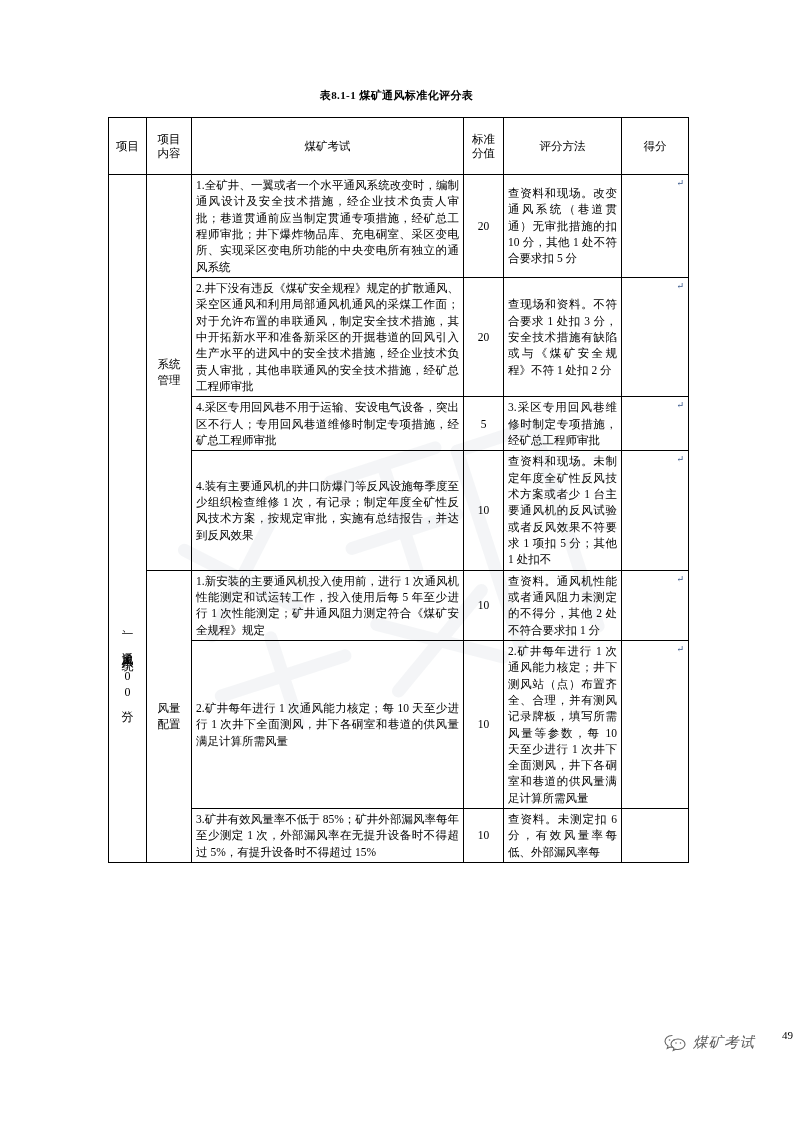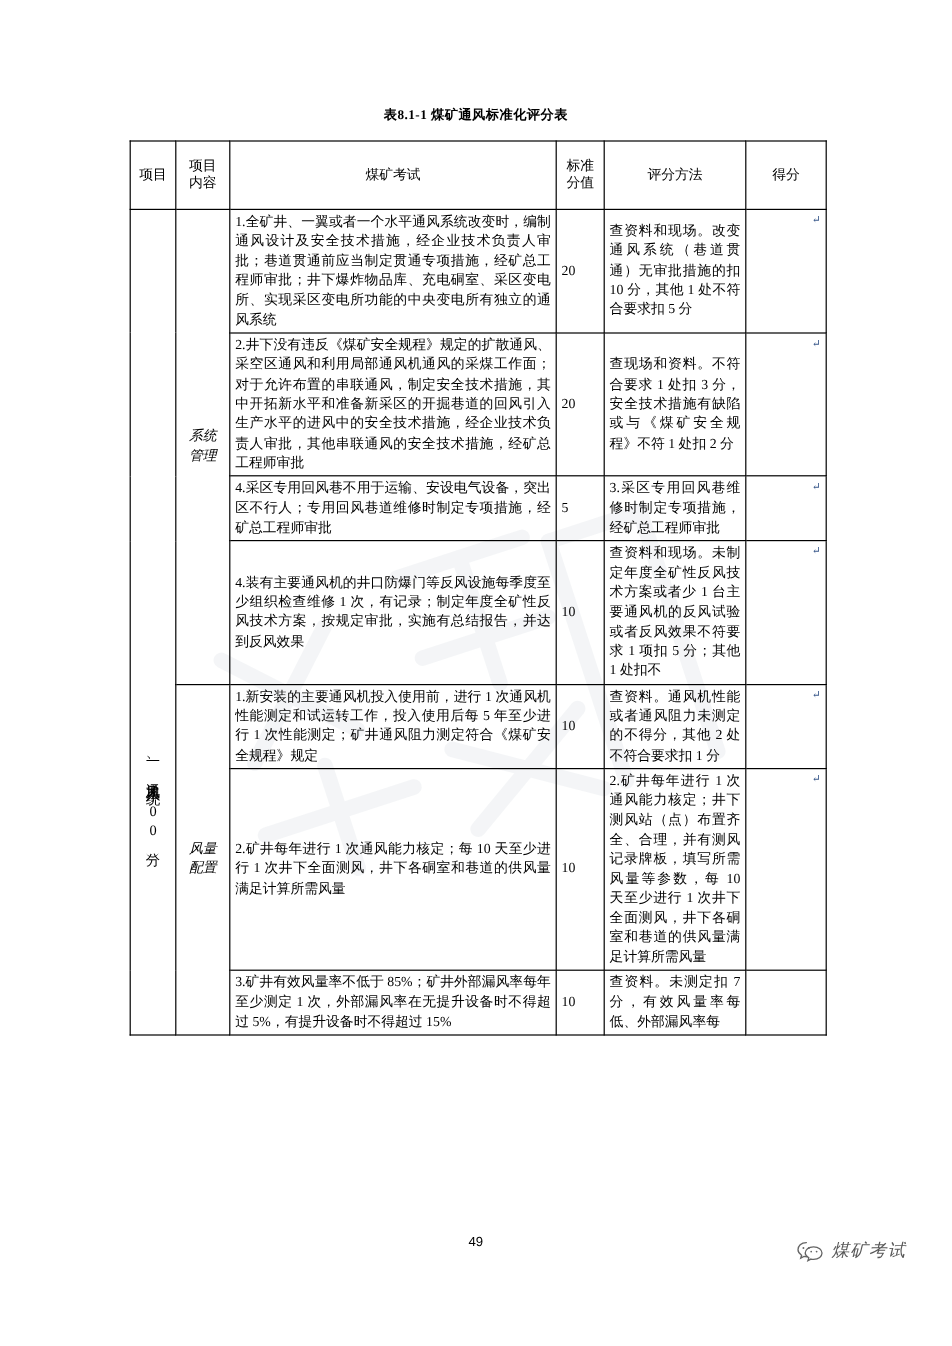--- a/index.html
+++ b/index.html
@@ -106,28 +106,28 @@
     display: flex;
     align-items: flex-end;
     justify-content: center;
     padding-bottom: 28px;
     min-height: 400px;
   }
   td.content-cell {
     text-align: center;
     font-size: 11.5px;
     line-height: 1.45;
-    font-style: italic;
   }
   td.req-cell {
     text-align: justify;
     text-justify: inter-ideograph;
     padding: 3px 5px 3px 6px;
   }
   td.score-cell {
+    text-align: center;
     font-size: 11.5px;
   }
   td.method-cell {
     text-align: justify;
     text-justify: inter-ideograph;
     padding: 3px 5px;
   }
   td.gain-cell {
     text-align: center;
   }
@@ -142,23 +142,23 @@
     line-height: 1;
   }
   td.gain-cell { position: relative; }
 
   
   .page-number {
     position: absolute;
     left: 0;
     top: 1029px;
     width: 793px;
-    text-align: center;
+    text-align: right;
     font-size: 11px;
-    font-family: Liberation Sans, sans-serif;
+    font-family: Liberation Serif, serif;
     z-index: 2;
   }
   .brand {
     position: absolute;
     right: 38px;
     top: 1033px;
     display: flex;
     align-items: center;
     gap: 7px;
     z-index: 2;
@@ -270,21 +270,21 @@
           </tr>
           <tr>
             <td class="req-cell">2.矿井每年进行 1 次通风能力核定；每 10 天至少进行 1 次井下全面测风，井下各硐室和巷道的供风量满足计算所需风量</td>
             <td class="score-cell">10</td>
             <td class="method-cell">2.矿井每年进行 1 次通风能力核定；井下测风站（点）布置齐全、合理，并有测风记录牌板，填写所需风量等参数，每 10 天至少进行 1 次井下全面测风，井下各硐室和巷道的供风量满足计算所需风量</td>
             <td class="gain-cell"><span></span><span class="pilcrow">↵</span></td>
           </tr>
           <tr>
             <td class="req-cell">3.矿井有效风量率不低于 85%；矿井外部漏风率每年至少测定 1 次，外部漏风率在无提升设备时不得超过 5%，有提升设备时不得超过 15%</td>
             <td class="score-cell">10</td>
-            <td class="method-cell">查资料。未测定扣 7 分，有效风量率每低、外部漏风率每</td>
+            <td class="method-cell">查资料。未测定扣 6 分，有效风量率每低、外部漏风率每</td>
             <td class="gain-cell"><span></span></td>
           </tr>
         </tbody>
     </table>
   </div>
 
   <div class="page-number">49</div>
 
   <div class="brand">
     <span class="logo">

